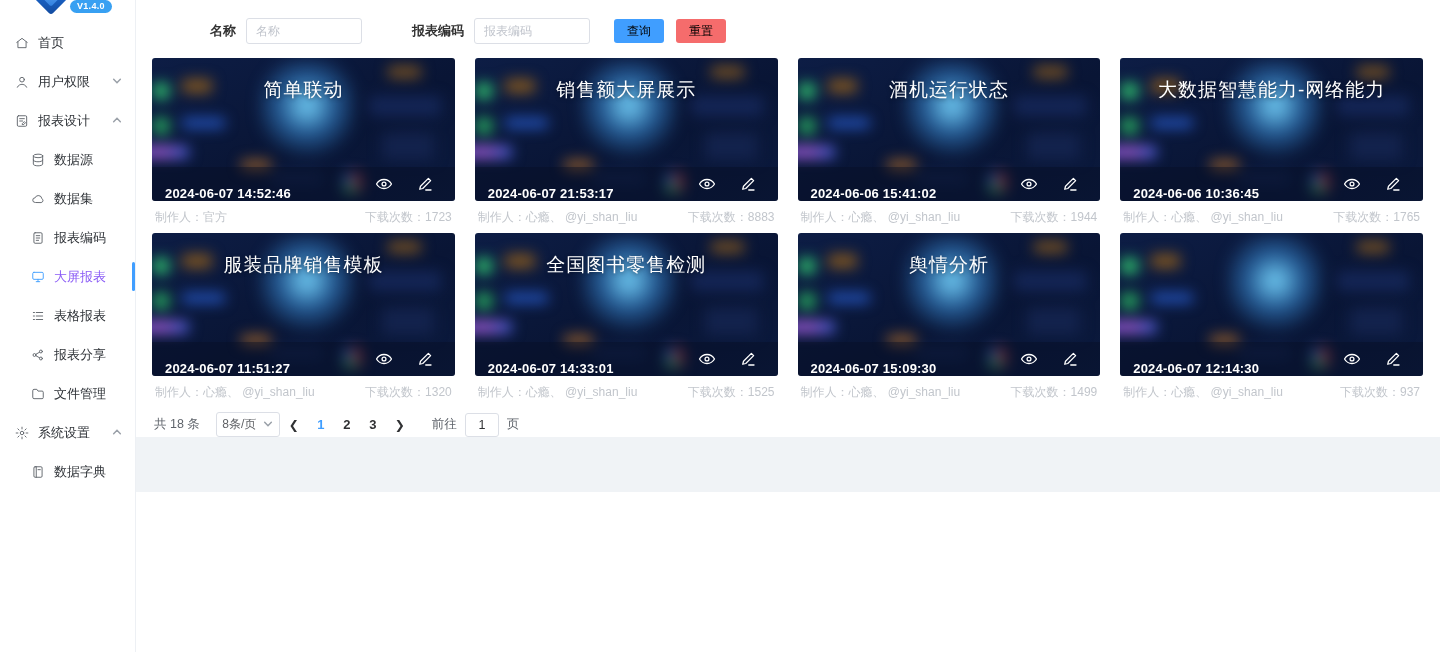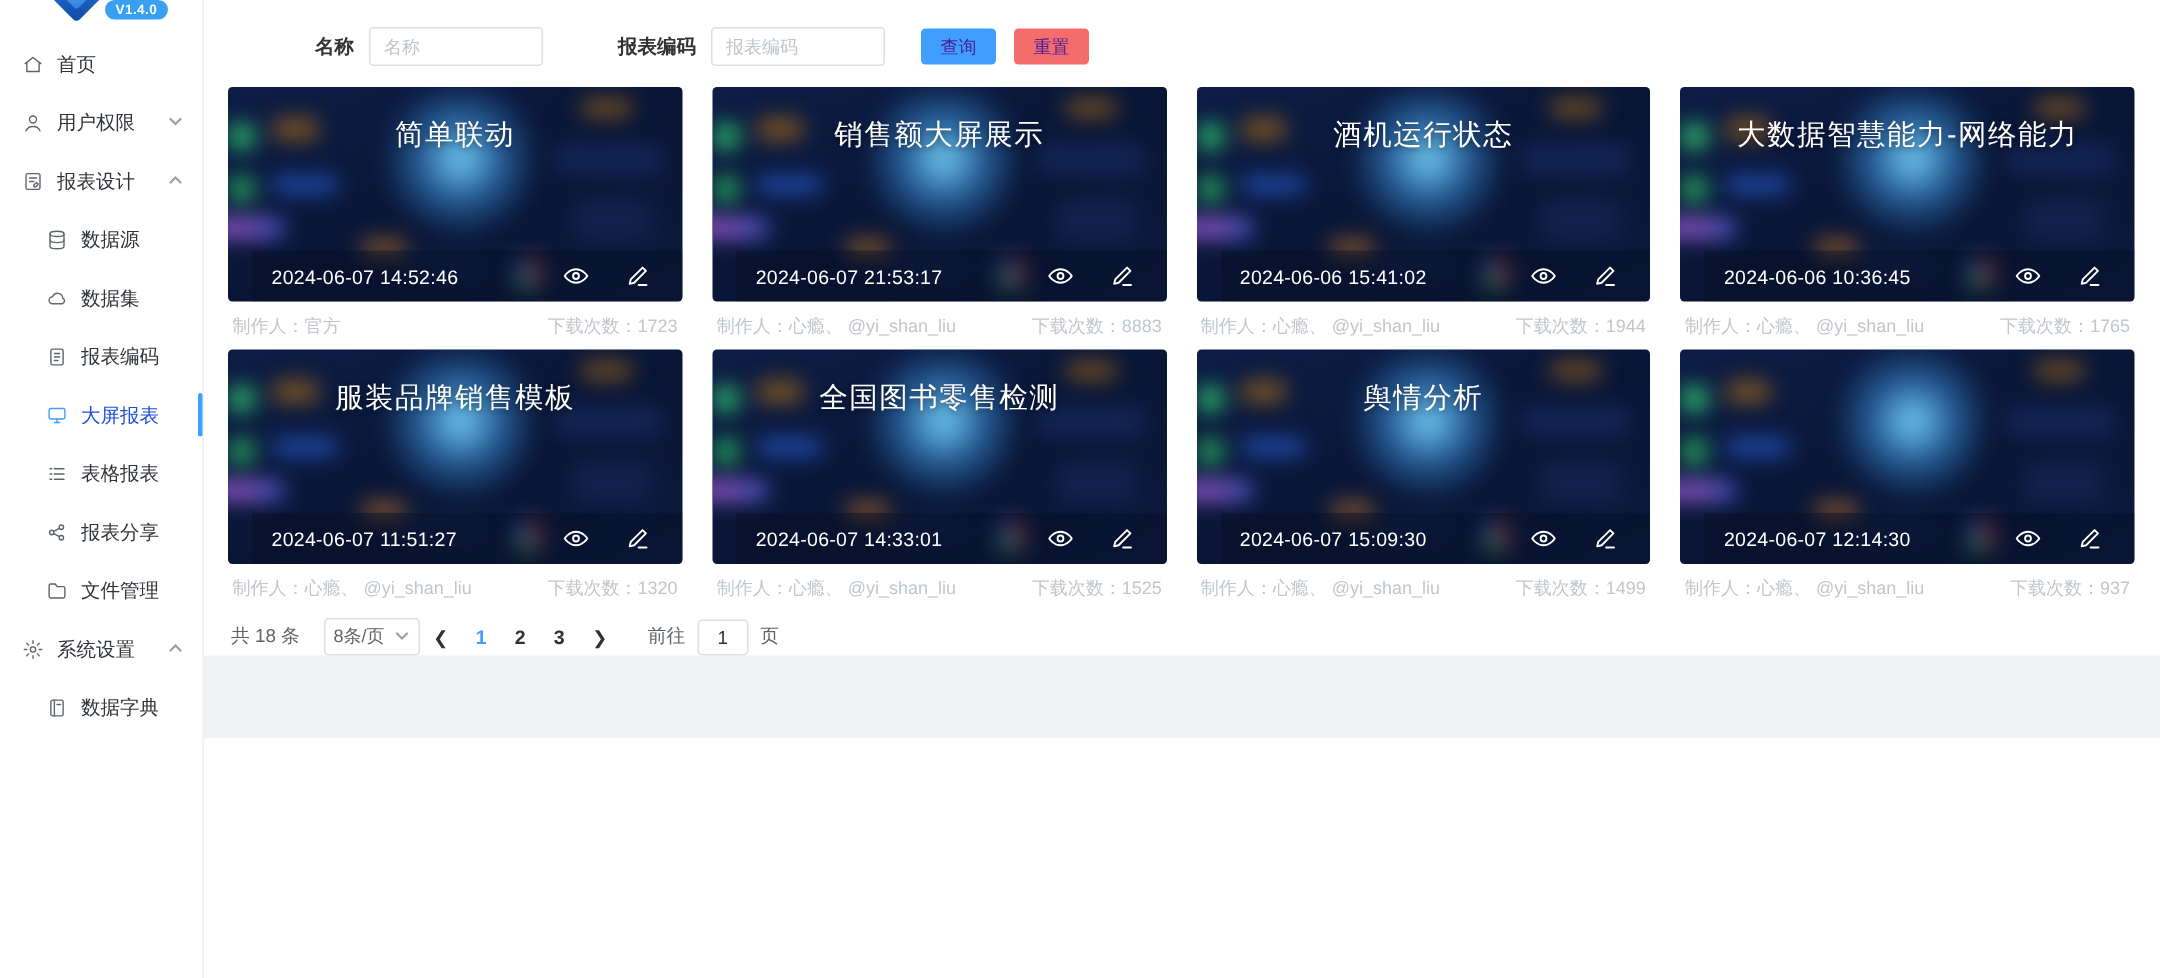--- a/index.html
+++ b/index.html
@@ -16,39 +16,39 @@
                background:linear-gradient(135deg,#8ec4f5,#2f7fe0); border-radius:2px; display:block; }
   .version-badge { position:absolute; left:70px; top:0px; background:#38a0f2; color:#fff;
                font-size:9px; font-weight:bold; padding:1px 7px 2px; border-radius:9px; letter-spacing:.3px; }
   .nav { padding-top:9px; }
   .nav-item { position:relative; height:39px; display:flex; align-items:center; gap:9px;
               padding-left:15px; font-size:13px; color:#2f3338; cursor:pointer; }
   .nav-item.sub { padding-left:31px; }
   .nav-item .ic { width:14px; height:14px; flex:0 0 14px; color:#5f646b; display:flex; align-items:center; }
   .nav-item .ic svg { width:14px; height:14px; stroke:currentColor; fill:none; stroke-width:1.6;
                       stroke-linecap:round; stroke-linejoin:round; }
-  .nav-item.active { color:#1d4ed8; }
+  .nav-item.active { color:#8b5cf6; }
   .nav-item.active .ic { color:#409eff; }
   .nav-item.active::after { content:""; position:absolute; right:0; top:5px; bottom:5px; width:3px;
                             background:#409eff; border-radius:2px; }
   .chev { margin-left:auto; margin-right:13px; color:#9aa0a8; }
   .chev svg { width:10px; height:10px; stroke:currentColor; fill:none; stroke-width:1.8; stroke-linecap:round; }
 
   
   .main { position:absolute; left:136px; top:0; width:1304px; height:492px; background:#f0f3f6; }
   .panel { background:#fff; width:100%; height:437px; }
 
   
   .search-row { display:flex; align-items:center; height:48px; padding:14px 0 0 74px; }
   .form-label { font-size:13px; font-weight:700; color:#333; margin-right:10px; }
   .form-input { width:116px; height:26px; border:1px solid #dcdfe6; border-radius:3px; padding:0 9px;
                 font-size:12px; color:#333; outline:none; font-family:inherit; }
   .form-input::placeholder { color:#c0c4cc; }
   .gap-lg { margin-left:50px; }
-  .btn { height:24px; padding:4px 13px; border:none; border-radius:3px; color:#4c1d95; font-size:12px;
+  .btn { height:24px; padding:4px 13px; border:none; border-radius:3px; color:#000000; font-size:12px;
          cursor:pointer; font-family:inherit; }
   .btn-query { background:#409eff; margin-left:24px; }
   .btn-reset { background:#f56c6c; margin-left:12px; }
 
   
   .grid { display:grid; grid-template-columns:repeat(4,1fr); column-gap:20px; padding:10px 17px 0 16px; }
   .cell { margin-bottom:7px; }
   .card { position:relative; height:143px; border-radius:3px; overflow:hidden; cursor:pointer;
           background:linear-gradient(155deg,#0d1d45 0%,#091535 55%,#0b1a3e 100%);padding-left:24px; }
   .blobs { position:absolute; inset:-12px; filter:blur(7px); }
@@ -62,22 +62,22 @@
   .b-pu1   { left:-2%; top:60%; width:17%; height:7%;  background:linear-gradient(90deg,#6a4fd0,#a05ad0,#3b5bd0); }
   .b-or2   { left:31%; top:68%; width:9%;  height:6%;  background:#a8692a; opacity:.85; }
   .b-dot   { left:62%; top:76%; width:5.5%; height:12%; border-radius:50%;
              background:conic-gradient(#d04545 0 40%, #3fae62 40% 70%, #3f74d0 70% 100%); opacity:.9; }
   .b-or3   { left:76%; top:12%; width:10%; height:7%;  background:#7d5420; opacity:.9; }
   .b-nv1   { left:70%; top:30%; width:22%; height:12%; background:#16295e; opacity:.8; }
   .b-nv2   { left:74%; top:52%; width:16%; height:16%; background:#14244f; opacity:.9; border-radius:50%; }
   .b-nv3   { left:40%; top:74%; width:16%; height:10%; background:#12234e; opacity:.8; }
   .card-title { position:absolute; left:0; right:0; top:19px; text-align:center; color:#fff;
                 font-size:19px; letter-spacing:1px; text-shadow:0 1px 4px rgba(0,0,0,.45); z-index:2; }
-  .card-bottom { position:absolute; left:16px; right:0; bottom:0; height:34px; z-index:2;
-                 background:rgba(7,14,36,.42); display:flex; align-items:center; padding:0 13px; }
+  .card-bottom { position:absolute; left:0; right:0; bottom:0; height:34px; z-index:2;
+                 background:rgba(7,14,36,.42); display:flex; align-items:flex-end; padding:0 13px;font-weight:bold; }
   .stamp { color:#fff; font-size:13px; letter-spacing:.2px; }
   .act { position:absolute; bottom:8px; width:18px; height:18px; cursor:pointer; z-index:3; }
   .act svg { width:18px; height:18px; stroke:#fff; fill:none; stroke-width:1.7; stroke-linecap:round; stroke-linejoin:round; }
   .act-view { right:62px; }
   .act-edit { right:21px; }
   .meta { display:flex; justify-content:space-between; padding:8px 3px 0; font-size:12px; color:#c2c6cc;gap:38px; }
 
   
   .pagination { display:flex; align-items:center; padding-left:18px; margin-top:4px; font-size:13px; color:#5f646b; }
   .pg-total { margin-right:16px; font-size:12.5px; }

